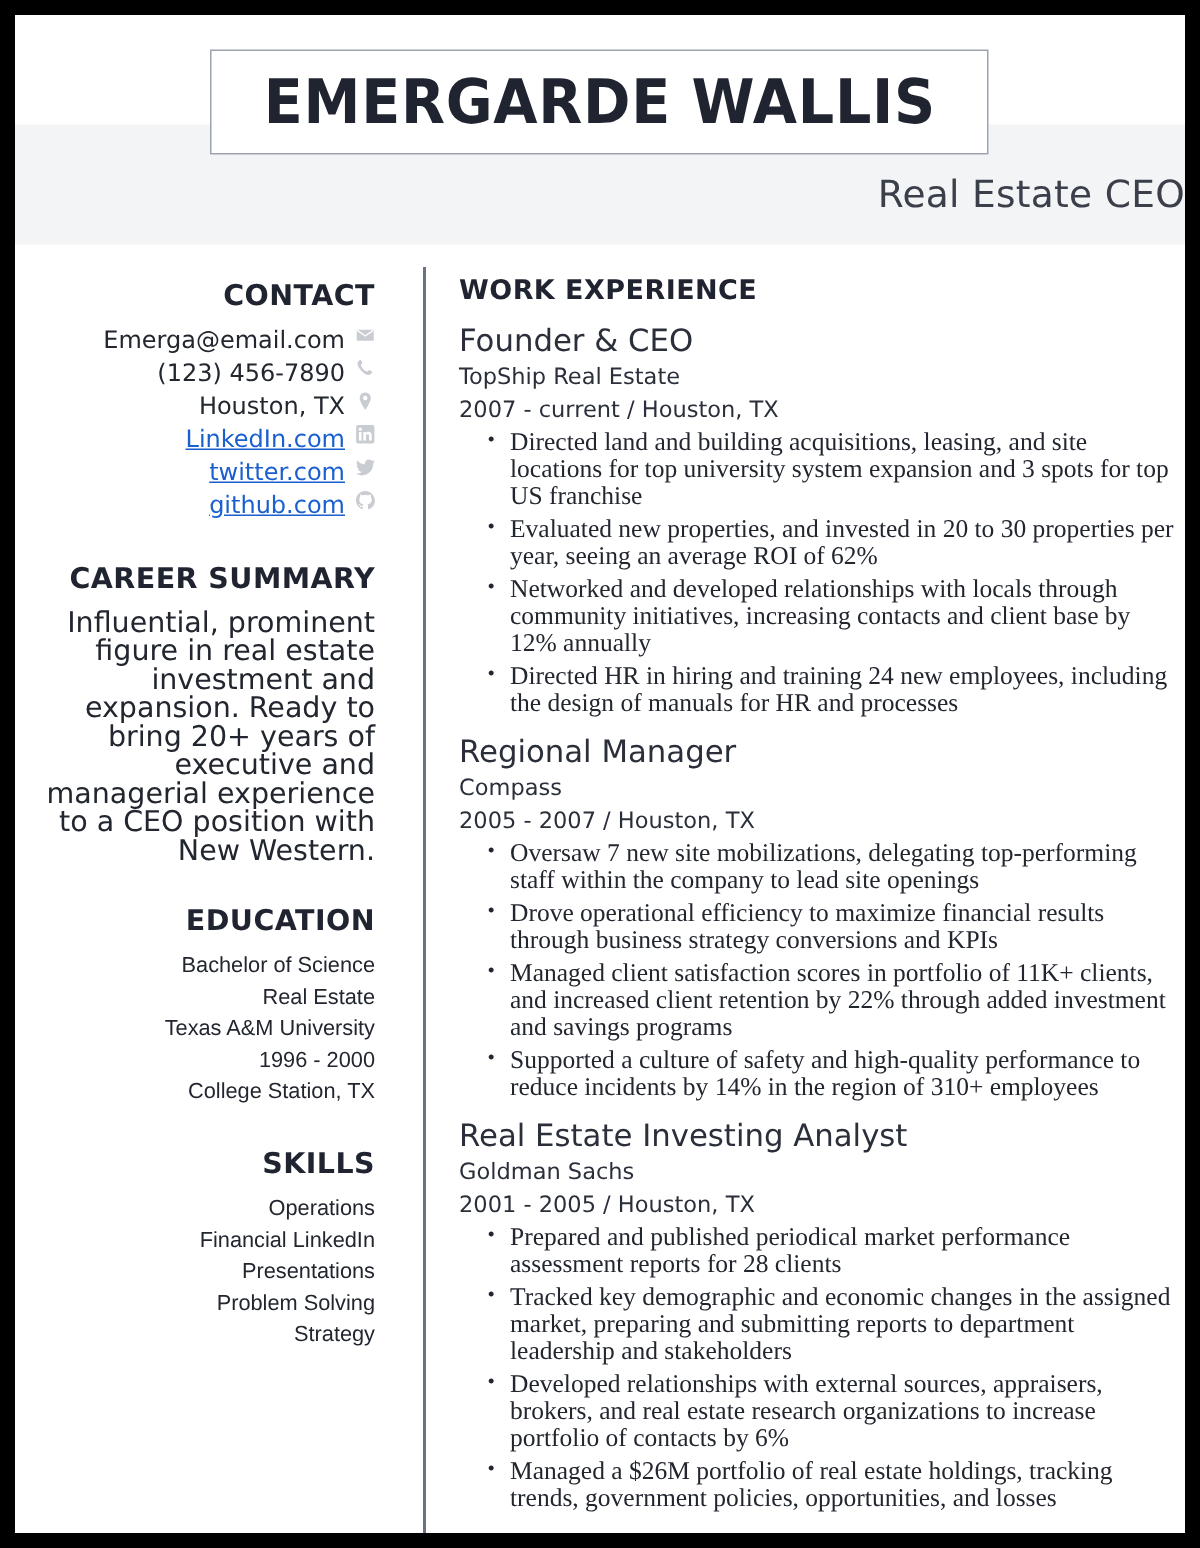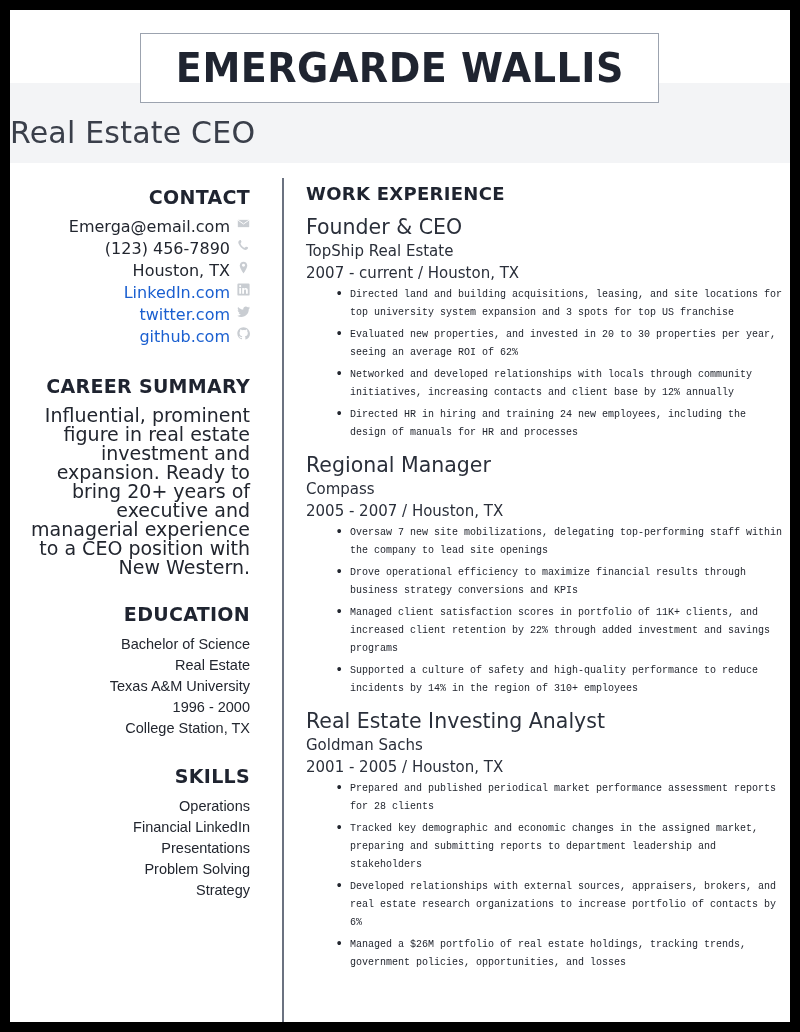--- a/index.html
+++ b/index.html
@@ -62,23 +62,23 @@
     letter-spacing: 0.5px;
     color: #1f2430;
     white-space: nowrap;
     transform: scaleX(0.93);
   }
   .subtitle {
     position: absolute;
     left: 0;
     top: 105px;
     width: 780px;
-    text-align: left;
-    font-family: "DejaVu Sans", sans-serif;
-    font-size: 30px;
+    text-align: right;
+    font-family: "DejaVu Sans", sans-serif;
+    font-size: 25px;
     color: #3a3f4a;
     letter-spacing: 0.2px;
   }
 
   
   .body {
     position: absolute;
     left: 0;
     top: 153px;
     width: 780px;
@@ -133,20 +133,21 @@
     gap: 7px;
     height: 22px;
     font-family: "DejaVu Sans", sans-serif;
     font-size: 16px;
     color: #22262f;
     padding-left: 28px;
   }
   .contact-row .ct-text { white-space: nowrap; }
   .contact-row.link .ct-text {
     color: #1a5fd0;
+    text-decoration: underline;
   }
   .ico {
     width: 13px;
     height: 13px;
     flex: 0 0 13px;
     display: inline-flex;
     align-items: center;
     justify-content: center;
     color: #c9cdd2;
   }
@@ -201,26 +202,25 @@
     line-height: 21px;
     margin: 1px 0 2px 0;
   }
   ul.bullets {
     margin: 0;
     padding: 0 0 0 34px;
     list-style: none;
   }
   ul.bullets li {
     position: relative;
-    font-family: Liberation Mono, monospace;
-    font-size: 10px;
+    font-family: Liberation Serif, serif;
+    font-size: 17px;
     line-height: 18px;
     color: #22262f;
     margin-bottom: 4px;
-    margin-left: 10px;
   }
   ul.bullets li:before {
     content: "•";
     position: absolute;
     left: -15px;
     top: -1px;
     font-size: 14px;
     color: #22262f;
   }
 </style>

